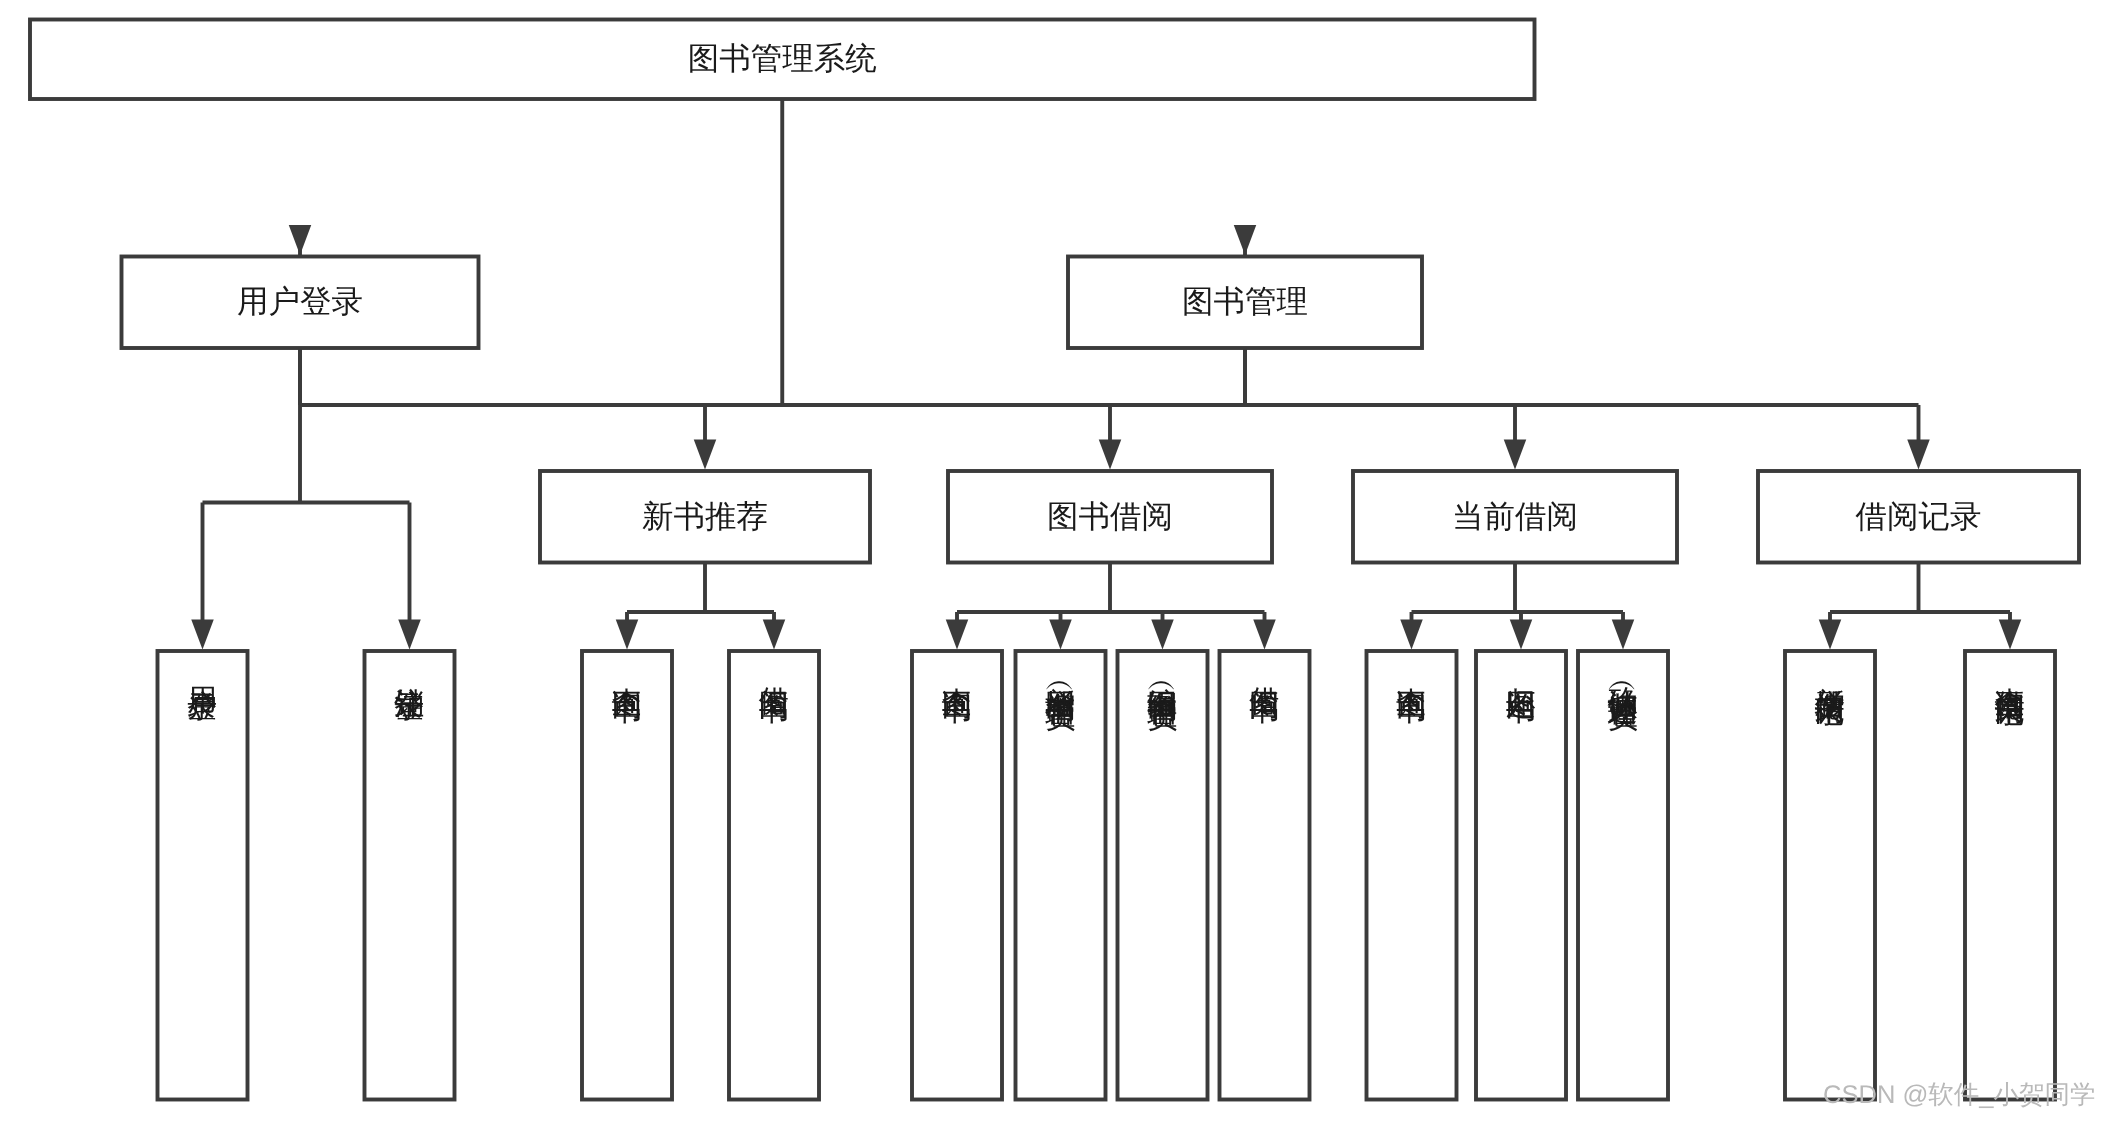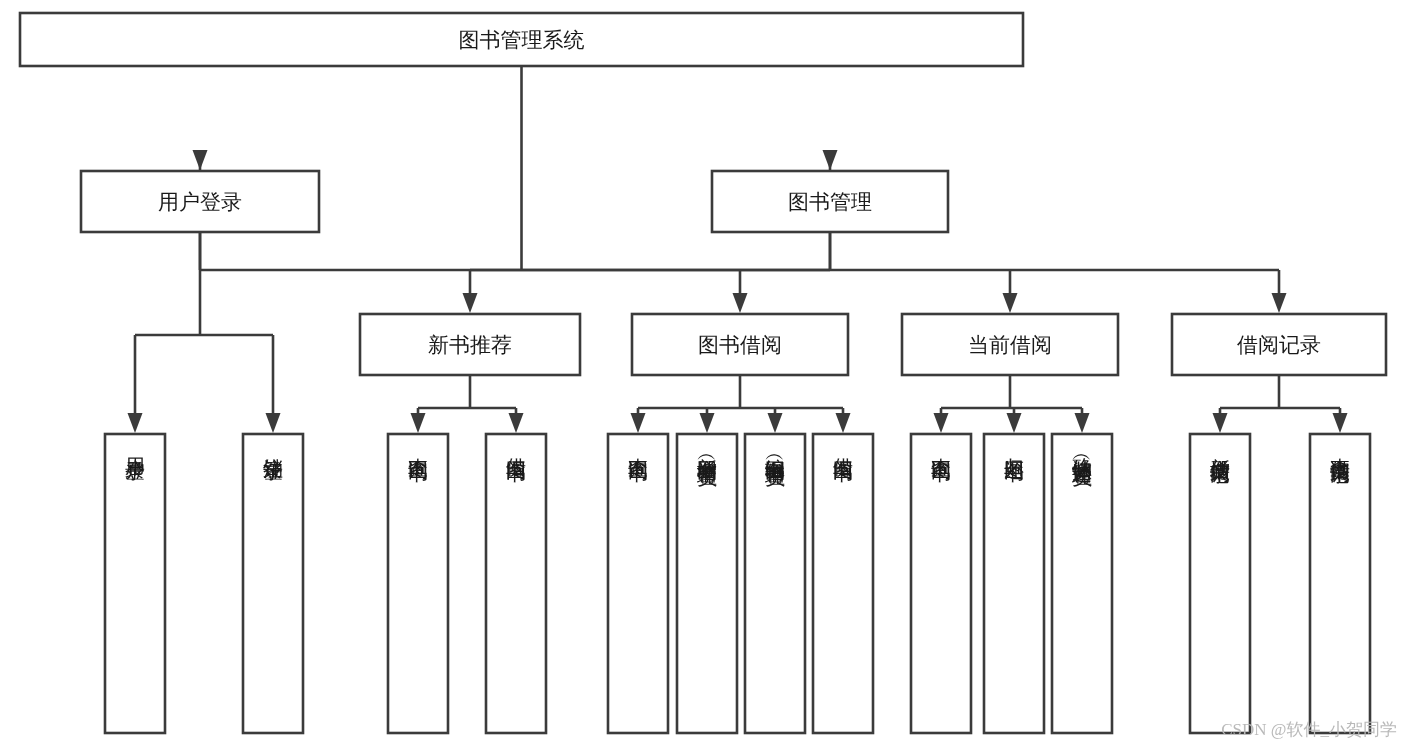--- a/index.html
+++ b/index.html
@@ -60,21 +60,21 @@
     line-height: 1.04;
     color: #1a1a1a;
     letter-spacing: 1.5px;
     white-space: nowrap;
     pointer-events: none;
   }
   .watermark {
     position: absolute;
     right: 8px;
     bottom: 6px;
-    font-family: Liberation Serif, serif;
+    font-family: Liberation Sans, sans-serif;
     font-size: 17px;
     color: #b9b9b9;
     white-space: nowrap;
     pointer-events: none;
   }
 </style>
 </head>
 <body>
 
 <div id="diagram-root">

